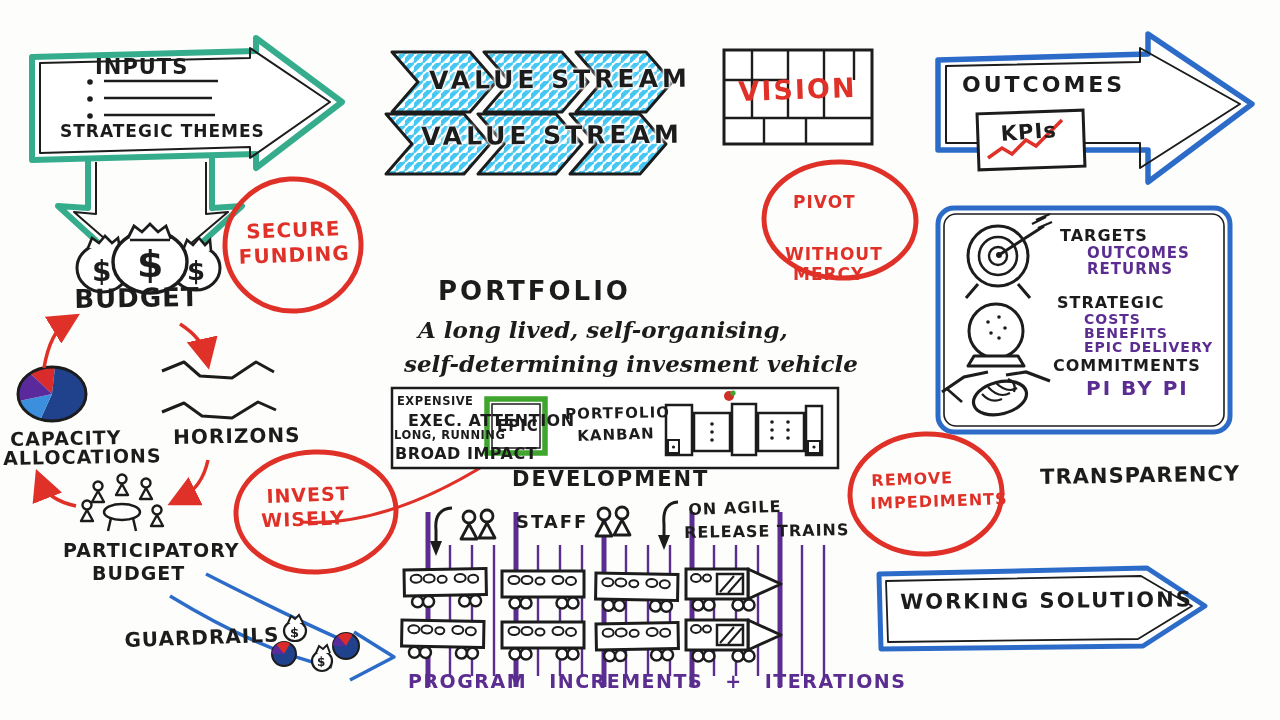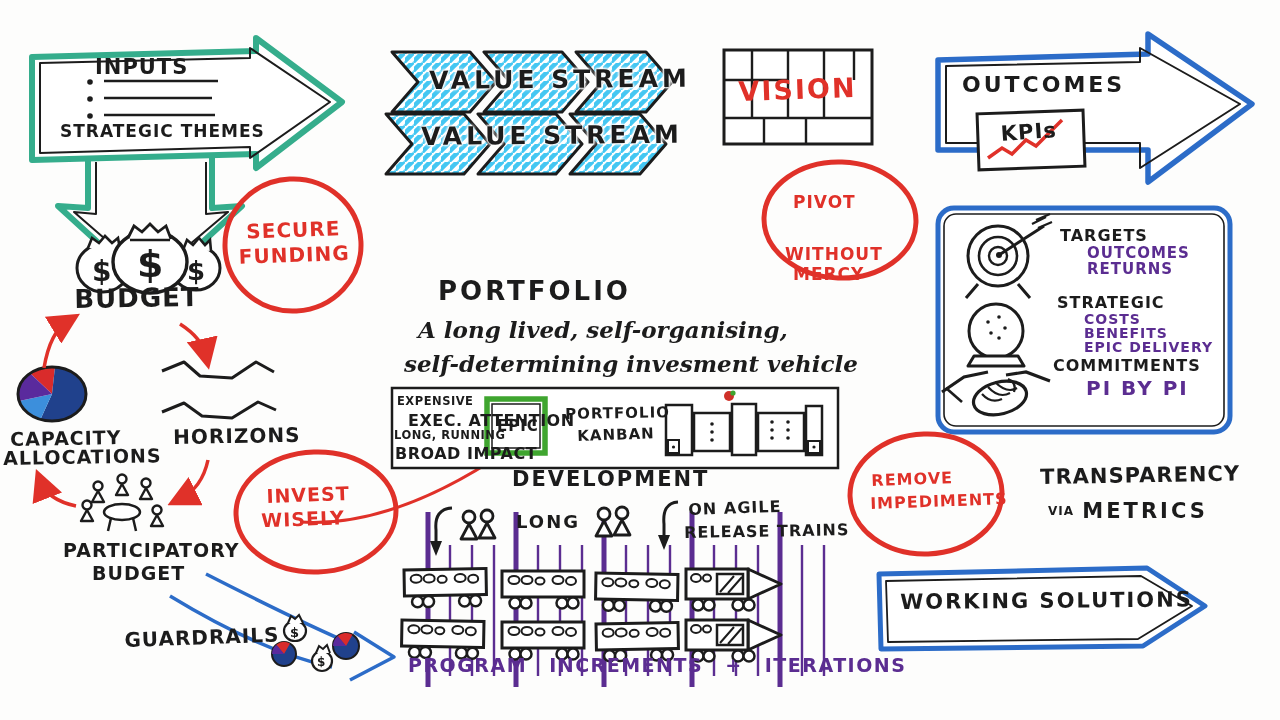--- a/index.html
+++ b/index.html
@@ -331,31 +331,27 @@
 
 <div class="t" style="left:397px;top:394px;font-size:11.5px;letter-spacing:0.5px;">EXPENSIVE</div>
 <div class="t" style="left:408px;top:411px;font-size:16px;letter-spacing:0.5px;">EXEC. ATTENTION</div>
 <div class="t" style="left:394px;top:428px;font-size:11.5px;letter-spacing:0.5px;">LONG, RUNNING</div>
 <div class="t" style="left:395px;top:444px;font-size:16px;letter-spacing:0.5px;">BROAD IMPACT</div>
 <div class="t" style="left:497px;top:417px;font-size:15px;letter-spacing:1px;">EPIC</div>
 <div class="t" style="left:565px;top:405px;font-size:15px;transform:rotate(-1deg);">PORTFOLIO</div>
 <div class="t" style="left:577px;top:427px;font-size:15px;transform:rotate(-2deg);">KANBAN</div>
 <div class="t" style="left:512px;top:467px;font-size:21px;letter-spacing:2px;">DEVELOPMENT</div>
 
-<div class="t" style="left:516px;top:511px;font-size:18px;letter-spacing:2px;">LONG</div>
+<div class="t" style="left:516px;top:511px;font-size:18px;letter-spacing:2px;">STAFF</div>
 <div class="t" style="left:688px;top:500px;font-size:16px;transform:rotate(-2deg);">ON AGILE</div>
 <div class="t" style="left:684px;top:523px;font-size:16px;transform:rotate(-1deg);">RELEASE TRAINS</div>
-<div class="t purple" style="left:408px;top:654px;font-size:19px;word-spacing:14px;letter-spacing:1.5px;">PROGRAM INCREMENTS + ITERATIONS</div>
+<div class="t purple" style="left:408px;top:670px;font-size:19px;word-spacing:14px;letter-spacing:1.5px;">PROGRAM INCREMENTS + ITERATIONS</div>
 
 <div class="t red" style="left:869px;top:469px;font-size:16px;line-height:23px;transform:rotate(-2deg);">
   <div style="margin-left:2px;">REMOVE</div>
   <div>IMPEDIMENTS</div>
 </div>
 
 <div class="t" style="left:1040px;top:465px;font-size:21px;transform:rotate(-1deg);">TRANSPARENCY</div>
-<div class="t" style="left:1048px;top:499px;font-size:21px;">
-  <span style="font-size:12px;vertical-align:3px;">VIA</span>
-  <span style="letter-spacing:3px;">METRICS</span>
-</div>
 
 <div class="t" style="left:900px;top:590px;font-size:21px;letter-spacing:2px;transform:rotate(-0.5deg);">WORKING SOLUTIONS</div>
 
 </div>
 
 </body></html>

